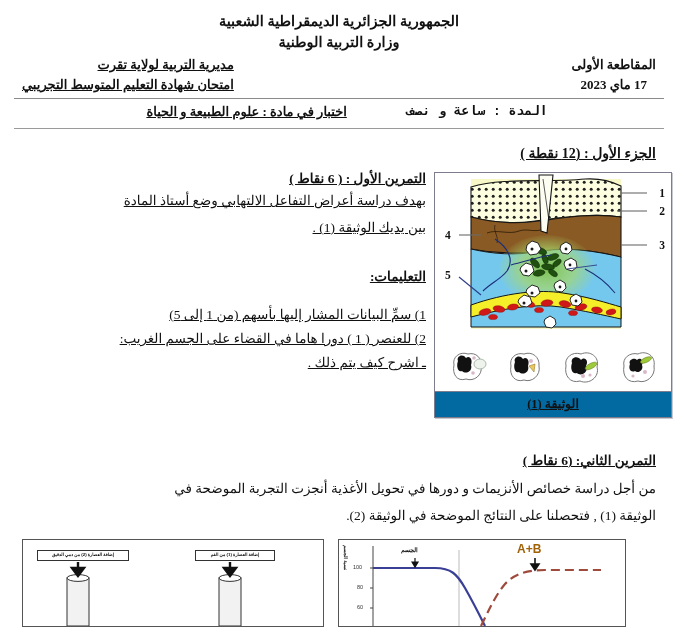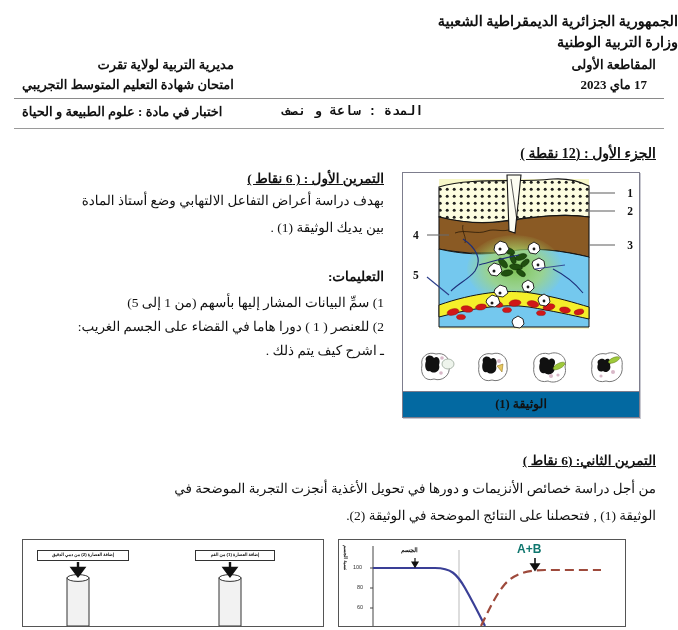--- a/index.html
+++ b/index.html
@@ -7,43 +7,43 @@
     width:678px;height:630px;overflow:hidden;
     background:#ffffff;
     font-family:"Liberation Serif","DejaVu Serif",serif;
     color:#111;
     position:relative;
   }
   .page{position:relative;width:678px;height:630px;}
 
   
   .hdr-nat{
-    font-weight:bold;font-size:14.5px;line-height:1.45;
+    text-align:center;font-weight:bold;font-size:14.5px;line-height:1.45;
     padding-top:11px;
   }
   .hdr-nat div{white-space:nowrap;}
 
   .hdr-grid{
     display:flex;flex-direction:row-reverse;justify-content:space-between;
     align-items:flex-start;
     padding:2px 22px 0 22px;
   }
   .hdr-col{font-weight:bold;font-size:13px;line-height:1.55;}
-  .hdr-col.right{text-align:right;}
+  .hdr-col.right{text-align:right;text-decoration:underline;}
   .hdr-col.left{text-align:center;padding-left:38px;}
 
   .rule{
     height:0;border-top:1.6px solid #8a8a8a;
     margin:3px 14px 0 14px;
   }
   .rule.thin{border-top:1.3px solid #9a9a9a;margin-top:4px;}
 
   .hdr-grid2{
-    display:flex;flex-direction:row-reverse;justify-content:flex-start;
-    padding:3px 22px 2px 22px;
+    display:flex;flex-direction:row-reverse;justify-content:center;
+    padding:3px 22px 2px 38px;
   }
   .hdr-grid2 .hdr-col{font-size:13px;}
   .hdr-grid2 .hdr-col.left{padding-left:60px;font-family:Liberation Mono, monospace;}
 
   
   .sec{padding:0 22px;margin-top:8px;}
   .part-title{
     text-align:right;font-weight:bold;font-size:14px;
     margin-top:16px;
   }
@@ -60,22 +60,23 @@
   }
   .bold-label{font-weight:bold;text-align:right;font-size:13.5px;margin-top:4px;}
 
   .instr{
     text-align:right;font-size:13.5px;line-height:1.75;
   }
 
   
   .row-fig{
     display:flex;flex-direction:row-reverse;
-    align-items:flex-start;gap:10px;
-    padding:0 38px;
+    align-items:flex-start;
+    padding:0 6px;
+    text-decoration:underline;
   }
   .txt-col{flex:1;min-width:0;padding-top:2px;}
   .fig-col{flex:0 0 246px;}
 
   
   .fig1{
     width:236px;border:1.4px solid #7d7d8d;background:#fff;
     box-shadow:1px 1px 0 #c8c8d0;
     margin-top:4px;
   }
@@ -109,21 +110,21 @@
   .fig2-right{flex:0 0 300px;}
 
   .tube-lbl{
     position:absolute;border:1px solid #333;background:#fff;
     font-size:4.4px;font-weight:bold;text-align:center;
     padding:2px 3px;white-space:nowrap;line-height:1.1;
     font-family:"Liberation Sans",sans-serif;
   }
   .apb{
     position:absolute;font-weight:bold;font-size:12px;
-    font-family:"Liberation Sans",sans-serif;color:#0f766e;
+    font-family:"Liberation Sans",sans-serif;color:#a16207;
   }
   .ytick{
     position:absolute;font-size:5.5px;color:#333;
     font-family:"Liberation Sans",sans-serif;
   }
   .yaxis-lbl{
     position:absolute;font-size:5px;font-weight:bold;color:#222;
     writing-mode:vertical-rl;text-orientation:mixed;
     font-family:"Liberation Sans",sans-serif;
   }
@@ -170,21 +171,21 @@
 
   <div class="row-fig" style="margin-top:6px;">
 
     <div class="txt-col">
       <div class="ex-title" style="margin-top:0;">
         <u>التمرين الأول : ( 6 نقاط )</u>
       </div>
       <div class="para">بهدف دراسة أعراض التفاعل الالتهابي وضع أستاذ المادة</div>
       <div class="para" style="padding-left:30px;">بين يديك  الوثيقة (1) .</div>
       <div class="bold-label" style="margin-top:27px;">التعليمات:</div>
-      <div class="instr" style="margin-top:6px;">1) سمِّ البيانات المشار إليها بأسهم  (من 1 إلى 5)</div>
+      <div class="instr" style="margin-top:18px;">1) سمِّ البيانات المشار إليها بأسهم  (من 1 إلى 5)</div>
       <div class="instr">2) للعنصر ( 1 ) دورا هاما في القضاء على الجسم الغريب:</div>
       <div class="instr" style="padding-left:46px;">ـ اشرح  كيف يتم ذلك .</div>
     </div>
 
     <div class="fig-col">
       <div class="fig1">
         <div class="fig1-inner">
 
           
           <svg width="236" height="172" viewBox="0 0 236 172">

